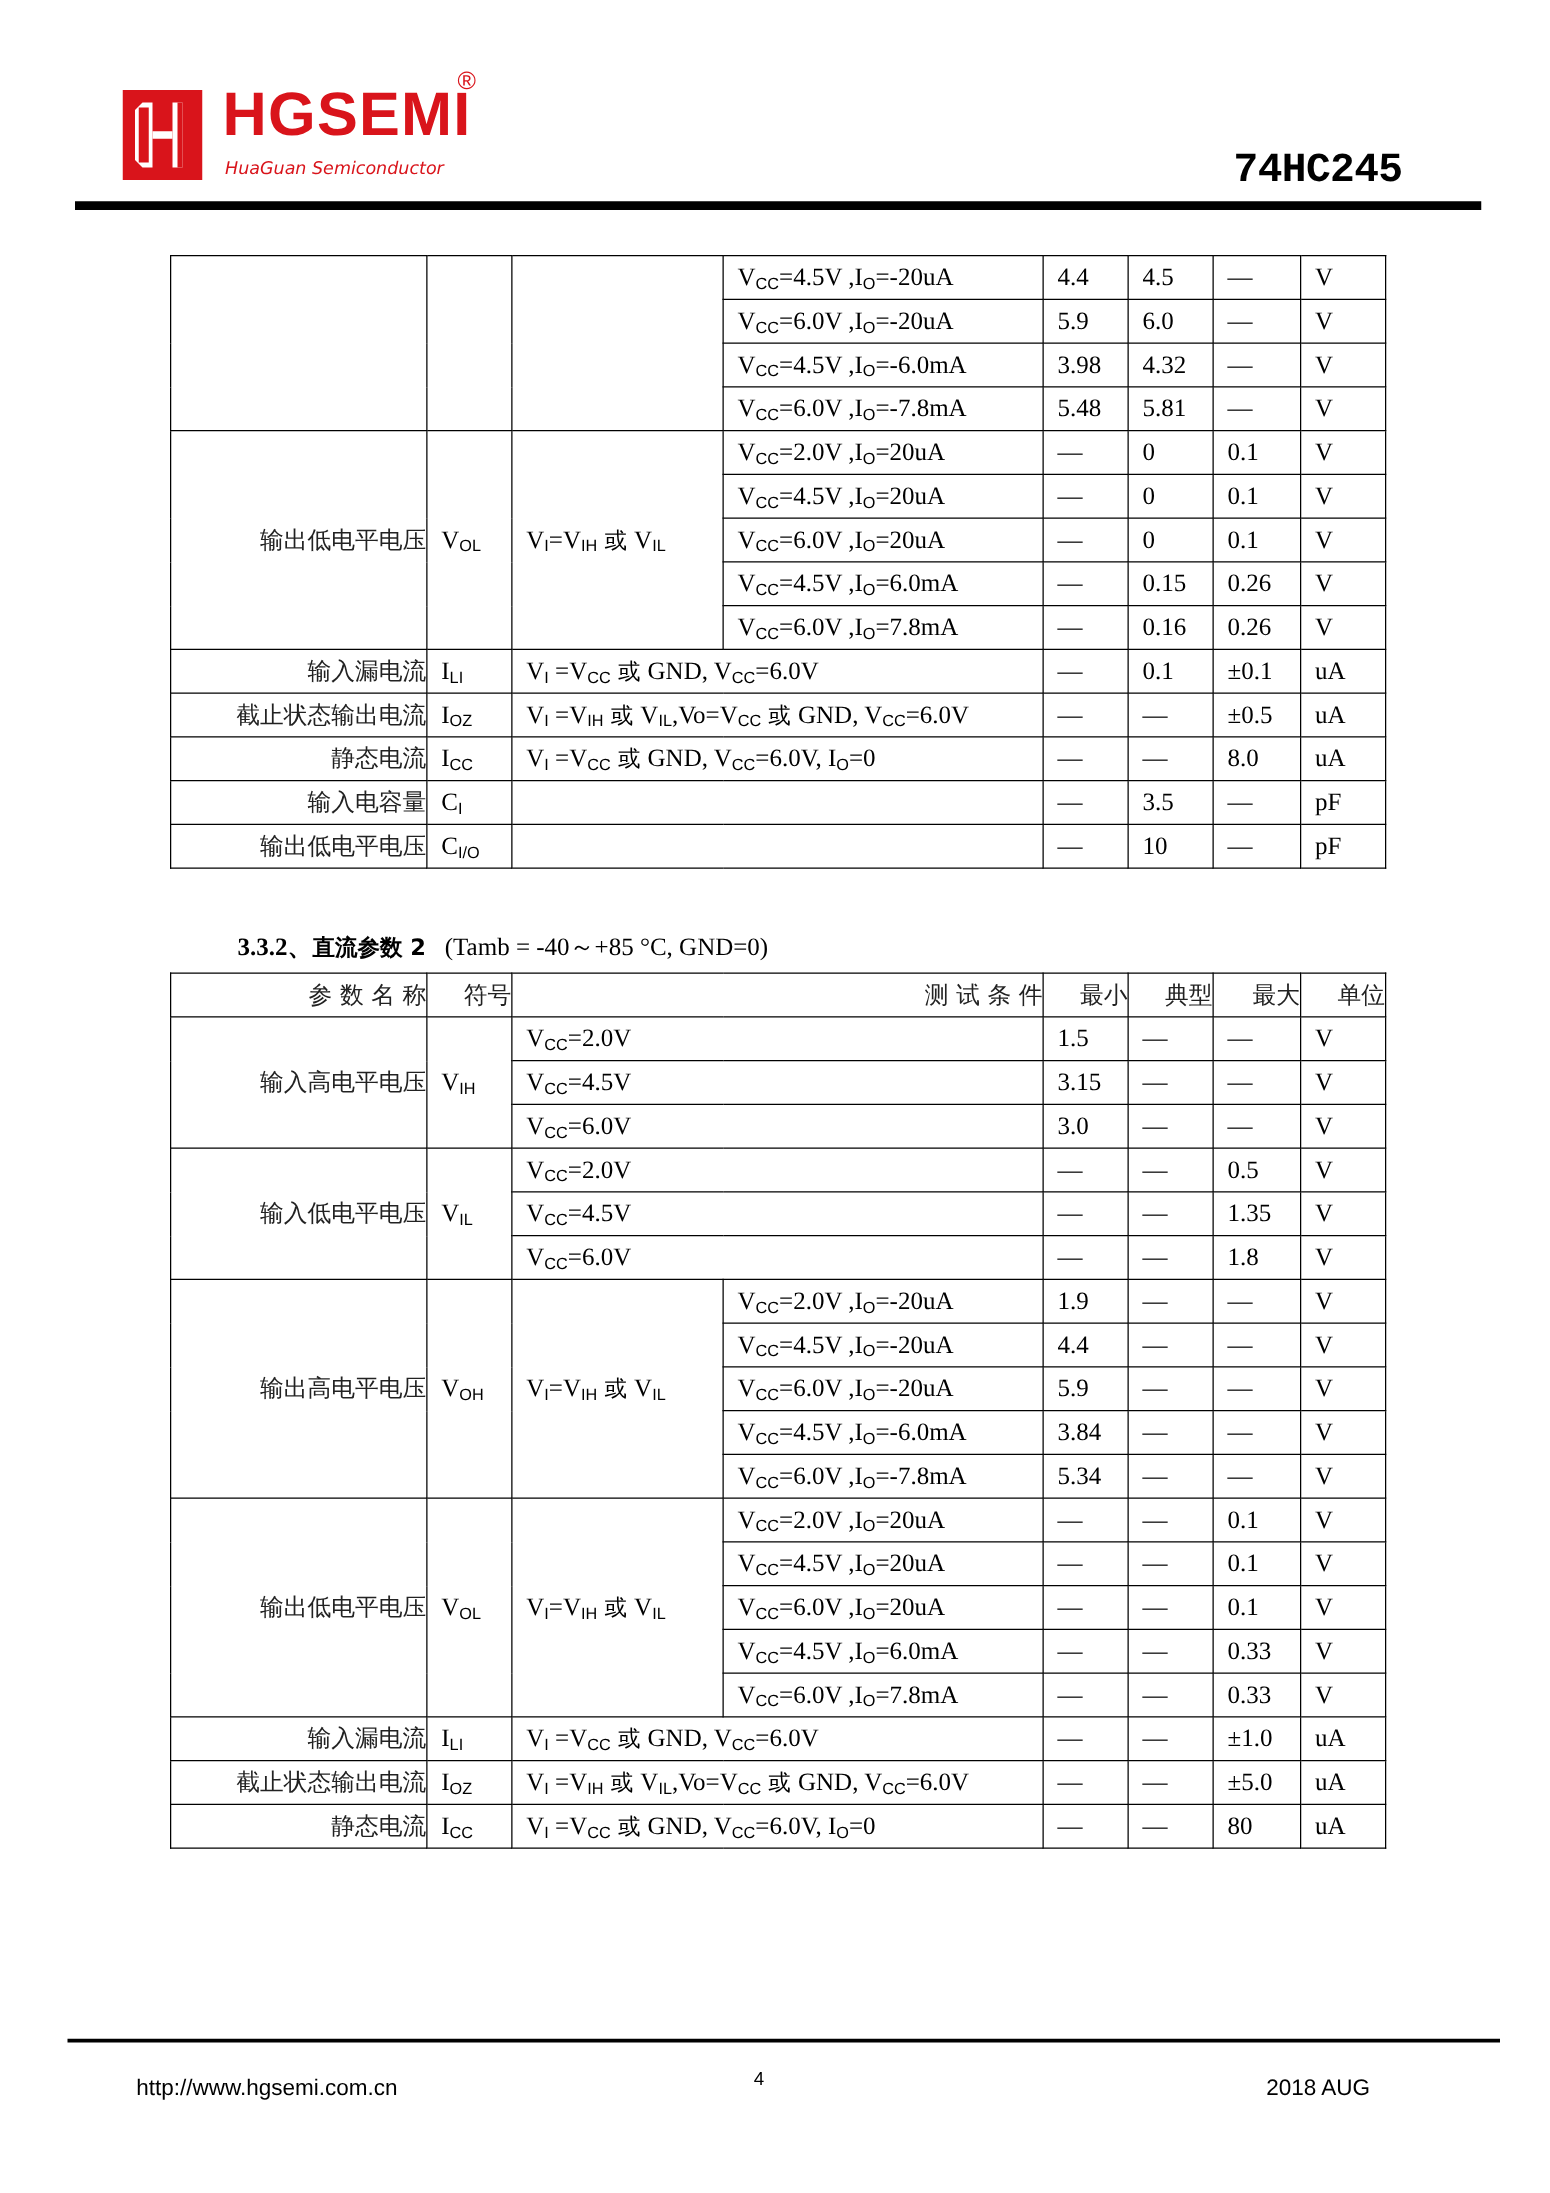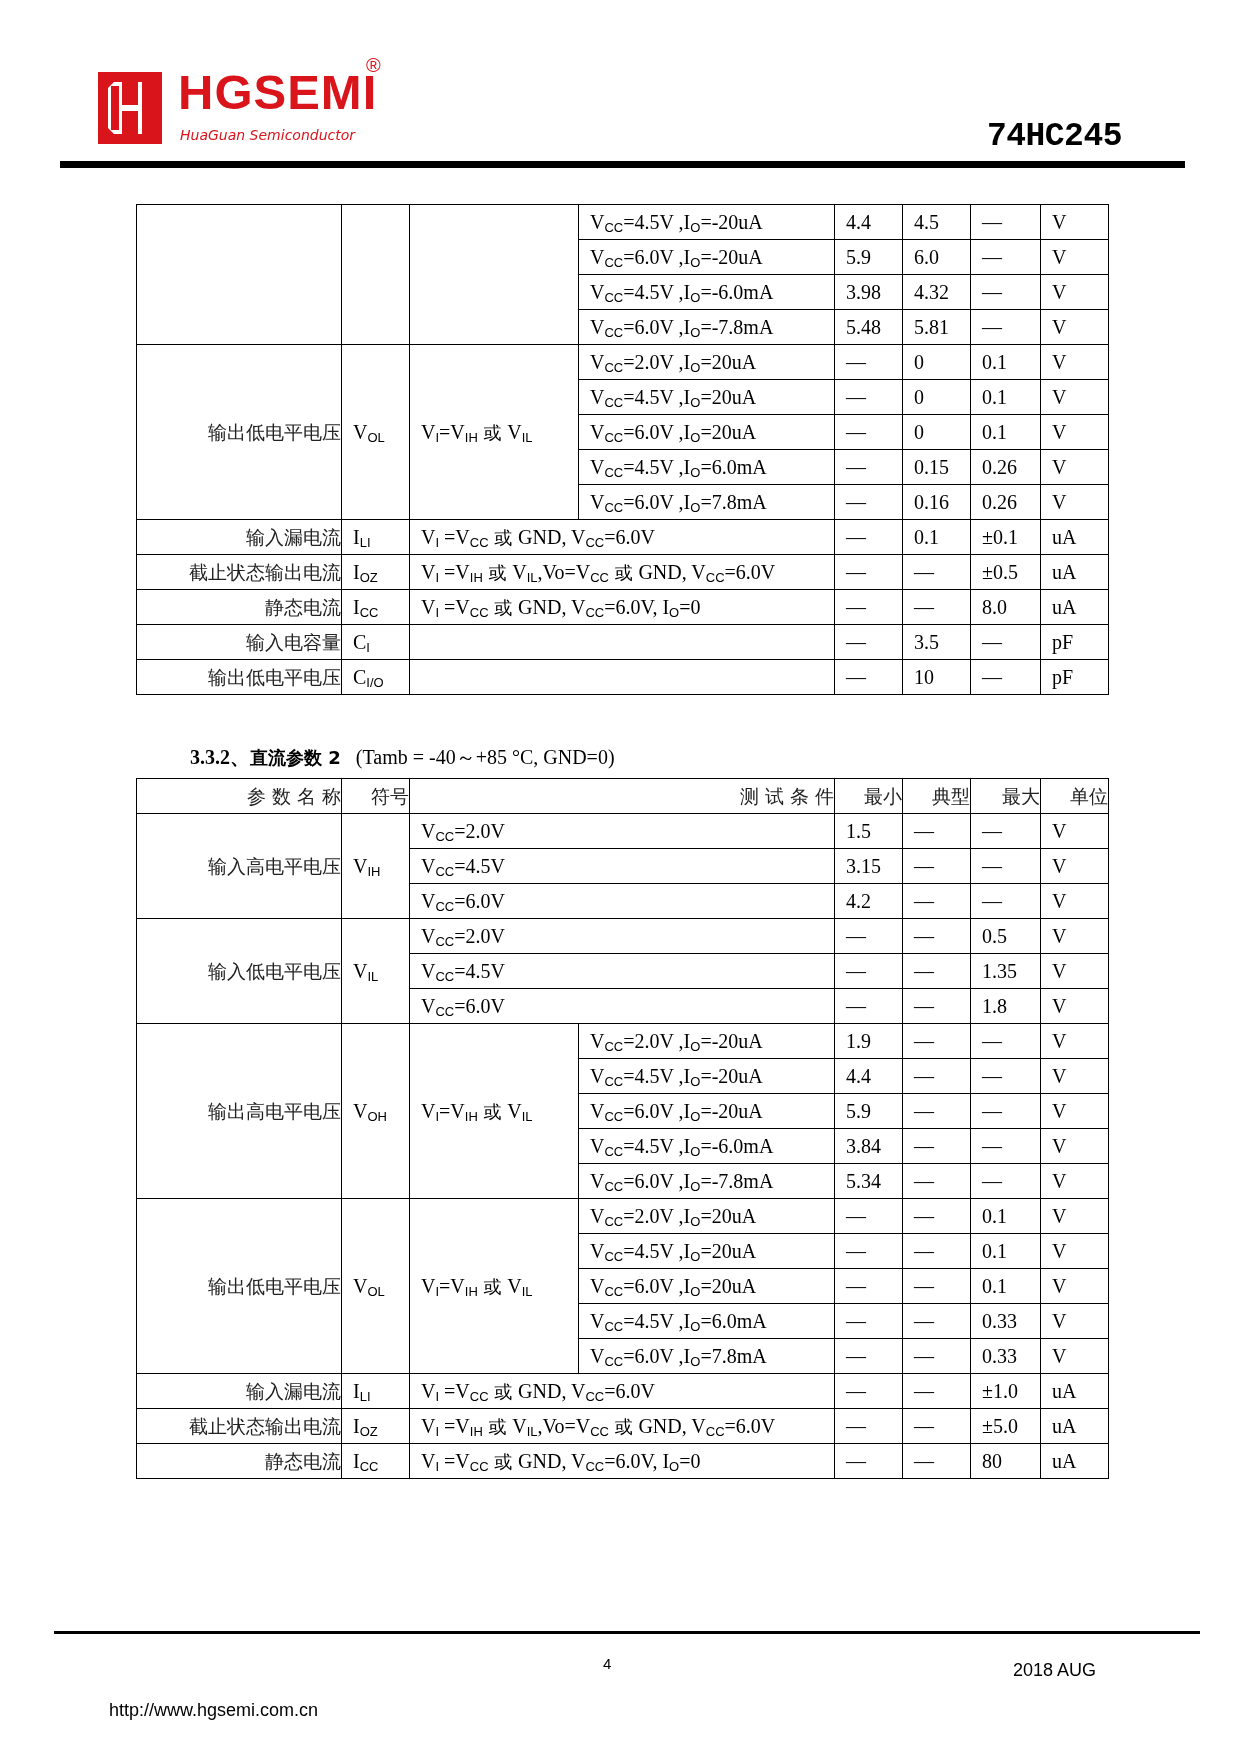--- a/index.html
+++ b/index.html
@@ -25,21 +25,21 @@
   .zhinline { font-family: "DejaVu Sans", sans-serif; font-size: 18px; }
 
   #t1 { top: 204px; }
   #t2 { top: 778px; }
   .section-title { position: absolute; left: 146px; top: 744px; font-size: 20px; white-space: nowrap; margin-left: 44px; }
   .section-title b { font-weight: bold; }
   .section-title .zhb { font-family: "DejaVu Sans", sans-serif; font-weight: bold; font-size: 18px; }
 
   .footer-rule { position: absolute; left: 54px; top: 1631px; width: 1146px; height: 3px; background: #000; }
   .footer { position: absolute; top: 1660px; font-family: "Liberation Sans", sans-serif; font-size: 18px; }
-  .f-url { left: 109px; margin-top: 40px; }
+  .f-url { left: 109px; }
   .f-page { left: 603px; font-size: 15px; top: 1655px; }
   .f-date { left: 1013px; text-align: right; }
 </style>
 </head>
 <body>
 
 <div class="logo">
   <svg class="logo-mark" viewBox="0 0 64 72">
     <rect x="0" y="0" width="64" height="72" fill="#d9141b"></rect>
     <path d="M16 10 L10 16 L10 56 L16 62 L24 62 L24 10 Z" fill="#fff"></path>
@@ -220,21 +220,21 @@
       </tr>
       <tr>
         <td colspan="2">V<sub>CC</sub>=4.5V</td>
         <td>3.15</td>
         <td>—</td>
         <td>—</td>
         <td>V</td>
       </tr>
       <tr>
         <td colspan="2">V<sub>CC</sub>=6.0V</td>
-        <td>4.2</td>
+        <td>3.0</td>
         <td>—</td>
         <td>—</td>
         <td>V</td>
       </tr>
       <tr>
         <td rowspan="3" class="zh">输入低电平电压</td>
         <td rowspan="3">V<sub>IL</sub></td>
         <td colspan="2">V<sub>CC</sub>=2.0V</td>
         <td>—</td>
         <td>—</td>

